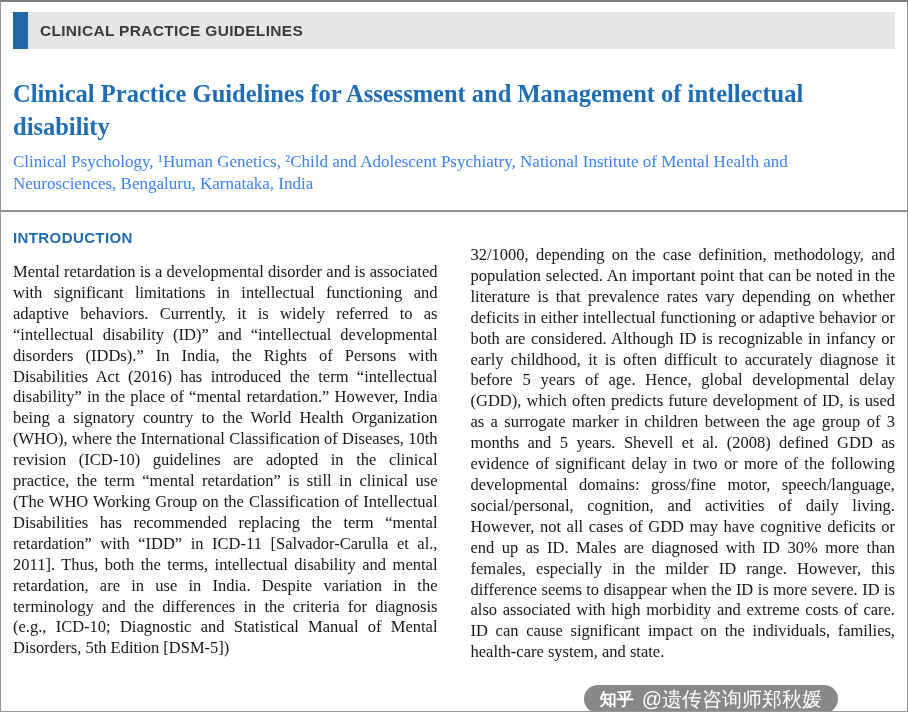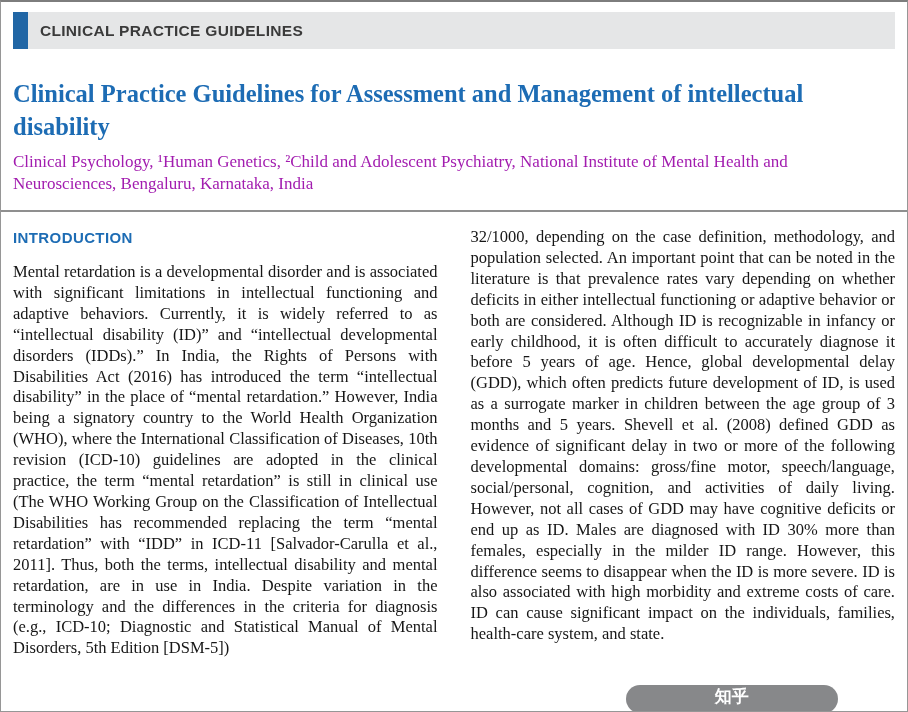--- a/index.html
+++ b/index.html
@@ -22,43 +22,43 @@
   }
 
   .title {
     margin:28px 12px 8px; max-width:820px;
     font-size:24.5px; font-weight:bold; color:#1d6cb4; line-height:33px;
   }
 
   .authors { margin:15px 12px 0; font-size:17px; font-weight:bold; color:#141414; }
   .affiliations {
     margin:4px 12px 16px; max-width:862px;
-    font-size:17px; color:#a21caf; line-height:21.5px;
+    font-size:17px; color:#3b82f6; line-height:21.5px;
   }
 
   .rule { border:none; border-top:2px solid #8f8f8f; margin-top:15px; }
 
   .columns { display:flex; gap:33px; margin:13px 12px 0; }
   .col { flex:1; min-width:0; }
 
   .section-heading {
     font-family:"Liberation Sans", sans-serif; font-size:15px; font-weight:bold;
     color:#1d6cb4; letter-spacing:.4px; margin:4px 0 16px;
   }
   .body-text {
     font-size:16.5px; line-height:20.9px; color:#161616;
     text-align:justify;
   }
-  .col-right .body-text { margin-top:2px; }
+  .col-right .body-text { margin-top:20px; }
 
   .watermark {
     position:absolute; right:69px; bottom:-2px; height:28px;
     display:flex; align-items:center; gap:8px; padding:0 16px;
     background:rgba(118,120,122,.88); border-radius:14px;
-    color:#ffffff; font-family:"Liberation Sans", sans-serif; white-space:nowrap;flex-direction:column;
+    color:#ffffff; font-family:"Liberation Sans", sans-serif; white-space:nowrap;
   }
   .wm-logo { font-weight:bold; font-size:17px; }
   .wm-handle { font-size:20px; }
 </style>
 </head>
 <body>
 
 <div class="page">
 
   <header class="banner">

